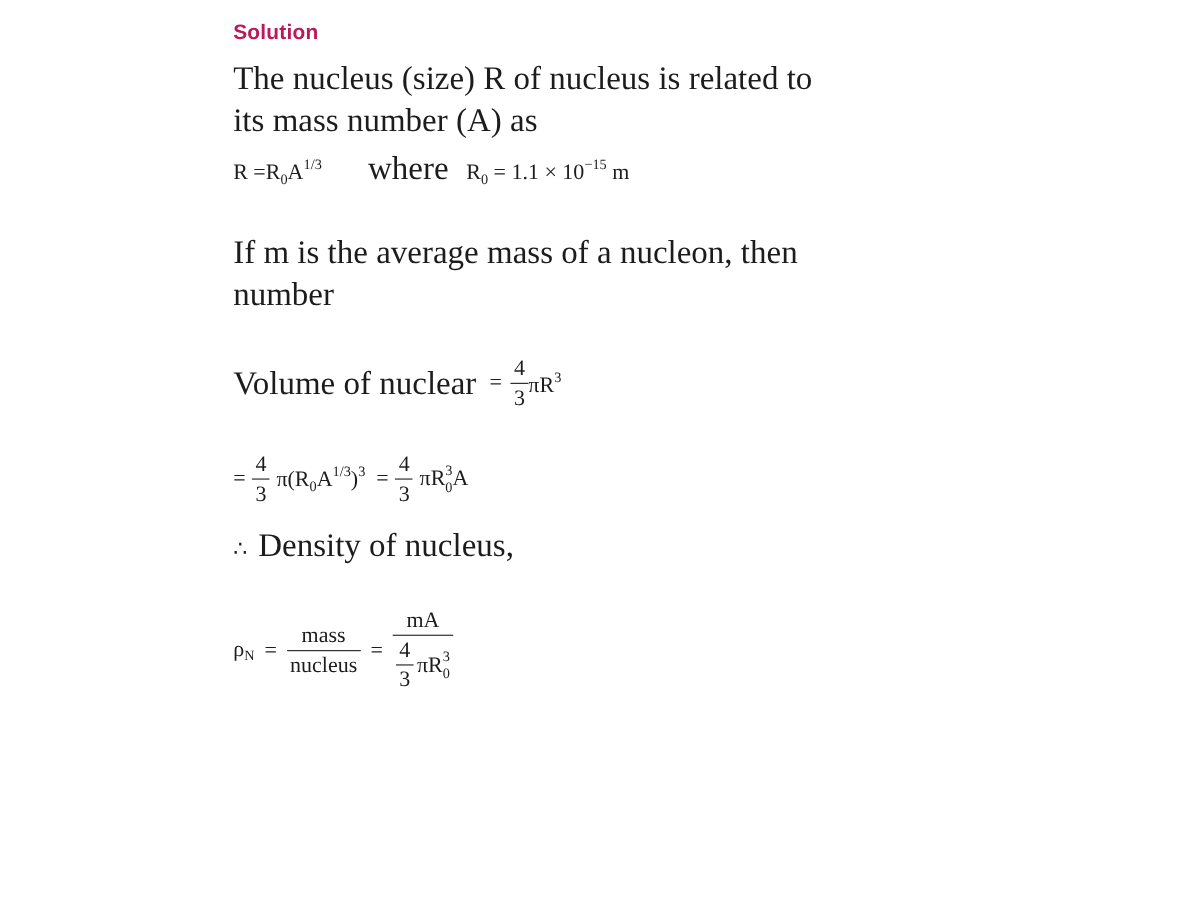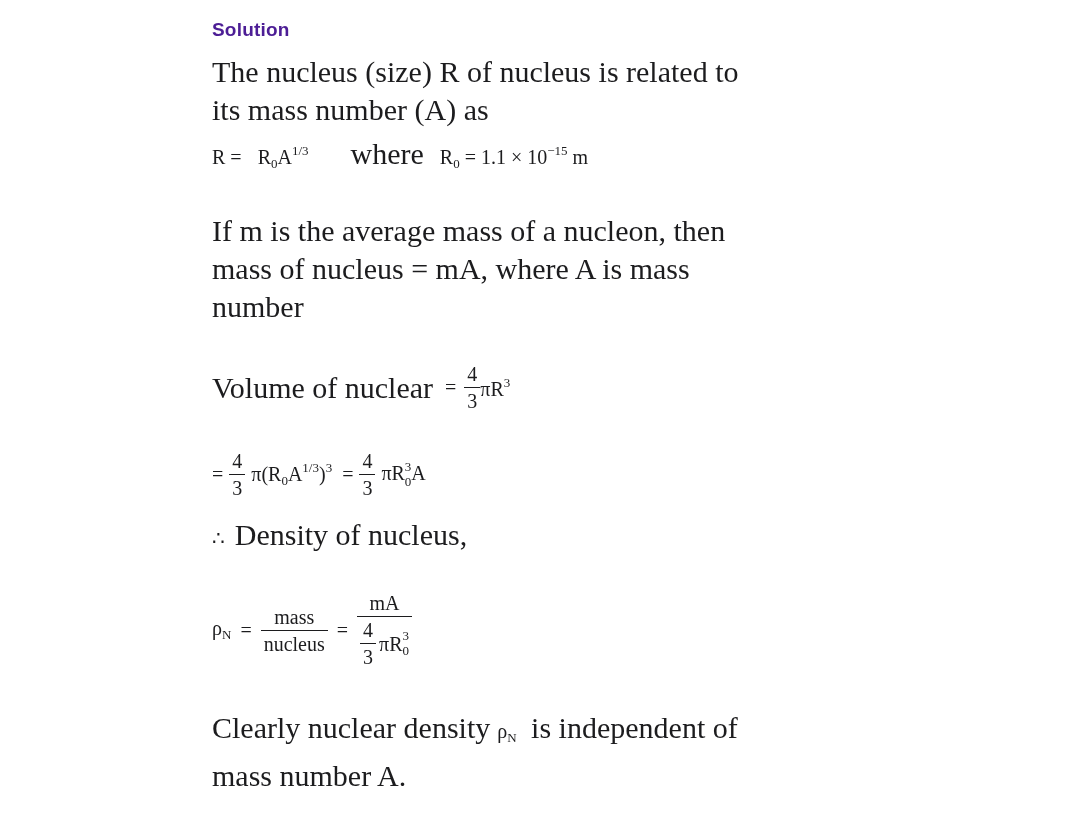--- a/index.html
+++ b/index.html
@@ -3,37 +3,37 @@
 <meta charset="utf-8">
 <style>
   * { margin:0; padding:0; box-sizing:border-box; }
   html,body { width:1071px; height:826px; background:#ffffff; overflow:hidden; }
   body { font-family:"Liberation Serif", serif; color:#1c1c1e; }
   .content { padding:18px 30px 0 212px; }
 
   .solution-label {
     font-family:"Liberation Sans", sans-serif;
     font-weight:700; font-size:19px; line-height:24px;
-    color:#4c1d95; letter-spacing:0.2px;
+    color:#be185d; letter-spacing:0.2px;
   }
 
   .para { font-size:30px; line-height:38px; }
   .para .line { white-space:pre; }
 
   .para-radius { margin-top:11px; }
   .para-mass   { margin-top:40px; }
   .para-conclusion { margin-top:42px; }
 
   .fm { font-size:20px; }          
   .sb { font-size:13px; vertical-align:-4px; }   
   .sp { font-size:13px; vertical-align:9px; }    
 
   .eq-radius { margin-top:8px; }
   .eq-radius .where { font-size:30px; margin-left:42px; margin-right:16px; }
-  .eq-radius .grp-r0a { margin-left:16px; }
+  .eq-radius .grp-r0a { margin-left:0; }
   .eq-radius .unit { margin-left:5px; }
 
   
   .frac { display:inline-block; vertical-align:middle; text-align:center; line-height:1; }
   .frac .num { display:block; padding:0 3px 3px; border-bottom:1.5px solid #1c1c1e; }
   .frac .den { display:block; padding:3px 3px 0; }
 
   
   .supsub { display:inline-flex; flex-direction:column; vertical-align:middle;
             font-size:13px; line-height:1.15; text-align:left; }
@@ -70,21 +70,20 @@
     <div class="line">The nucleus (size) R of nucleus is related to</div>
     <div class="line">its mass number (A) as</div>
   </div>
 
   <div class="fm eq-radius">
     <span>R =</span><span class="grp-r0a"><span>R</span><span class="sb">0</span><span>A</span><span class="sp">1/3</span></span><span class="where">where</span><span><span>R</span><span class="sb">0</span> <span>= 1.1 × 10</span><span class="sp">−15</span><span class="unit">m</span></span>
   </div>
 
   <div class="para para-mass">
     <div class="line">If m is the average mass of a nucleon, then</div>
-    <div class="line">mass of nucleus = mA, where A is mass</div>
     <div class="line">number</div>
   </div>
 
   <div class="eqline vol-line">
     <span class="big-label">Volume of nuclear</span>
     <span class="fm eqsign">=</span>
     <span class="frac fm">
         <span class="num">4</span>
         <span class="den">3</span>
       </span>
@@ -130,18 +129,14 @@
           </span>
         <span class="pi">πR</span>
         <span class="supsub">
             <span>3</span>
             <span>0</span>
           </span>
       </span>
     </span>
   </div>
 
-  <div class="para para-conclusion">
-    <div class="line"><span>Clearly nuclear density</span><span class="inline-rho"><span>ρ</span><span class="sb">N</span></span><span> is independent of</span></div>
-    <div class="line">mass number A.</div>
-  </div>
 
 </div>
 
 </body></html>

